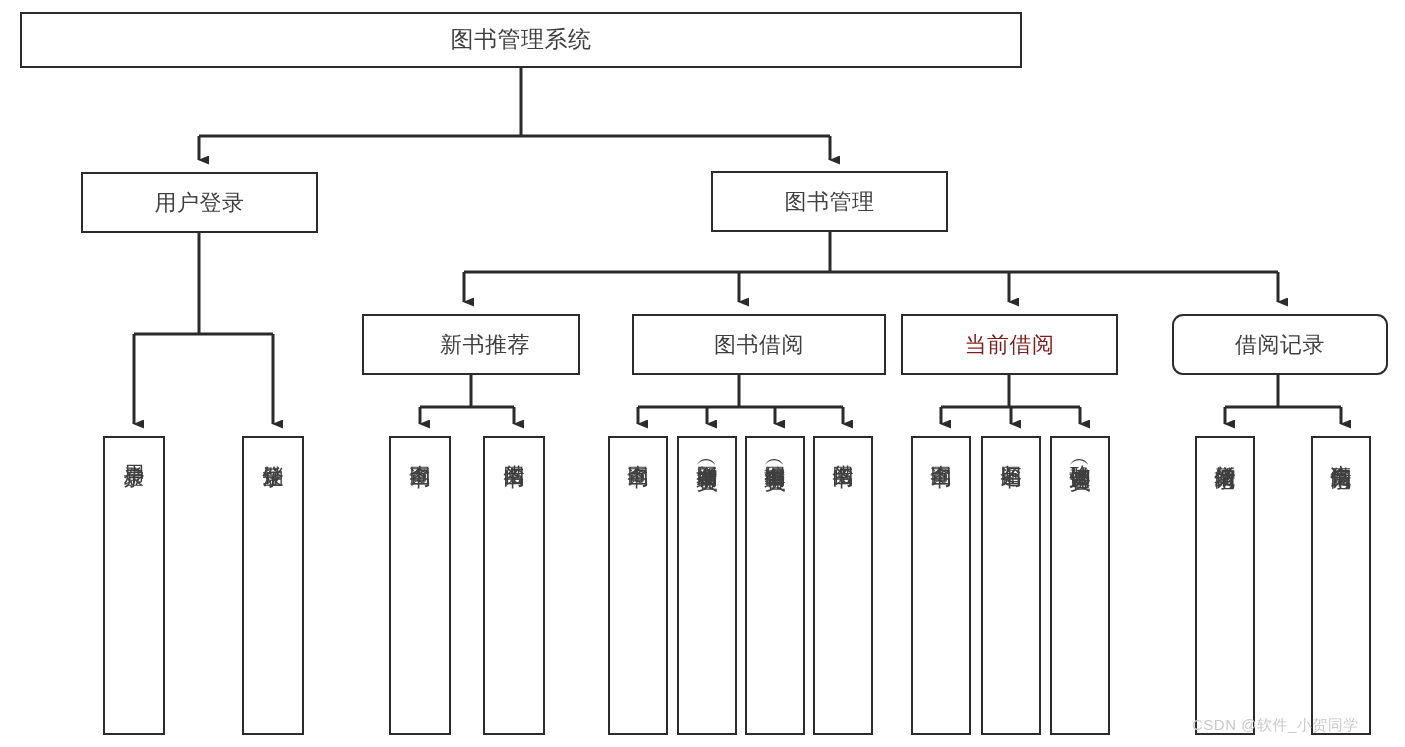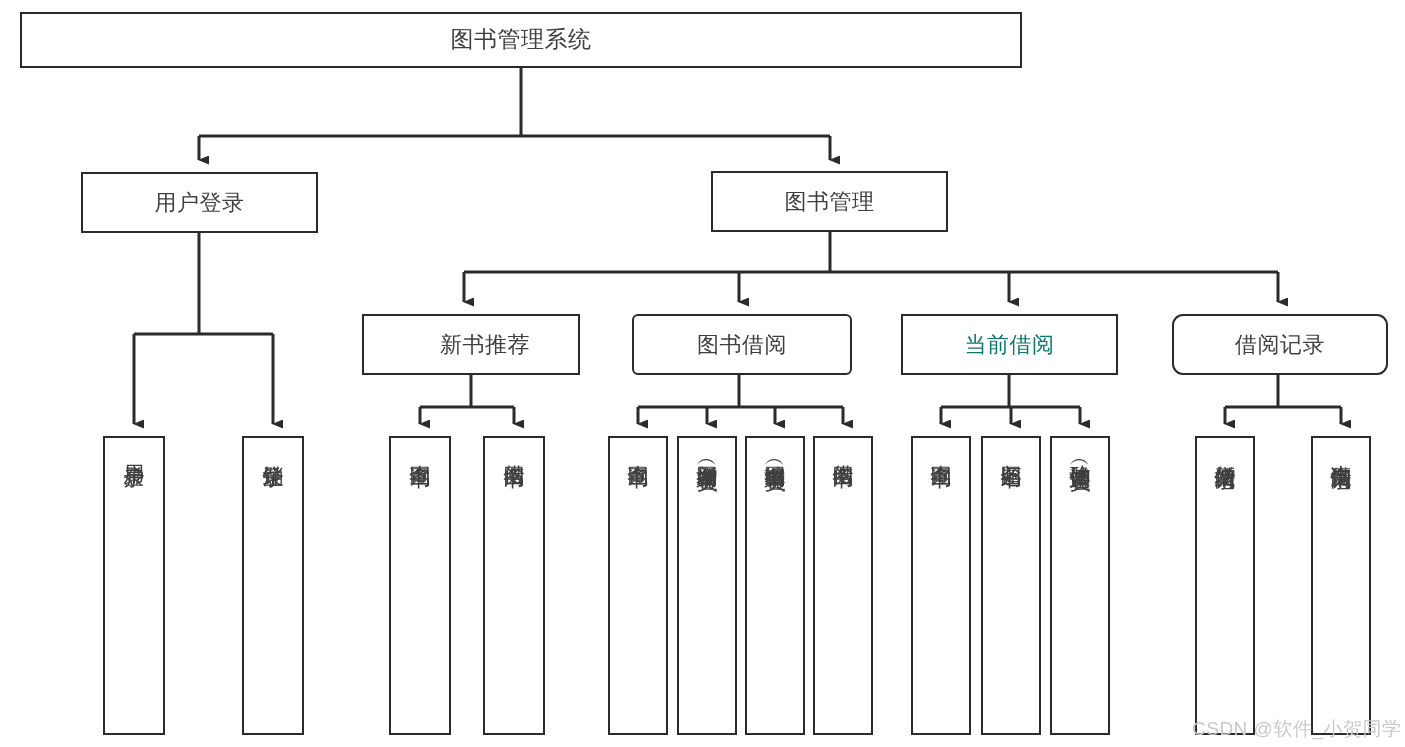--- a/index.html
+++ b/index.html
@@ -62,21 +62,21 @@
     text-orientation: upright;
     font-size: 21px;
     line-height: 1.05;
     letter-spacing: 1px;
     white-space: nowrap;
     max-height: 100%;
   }
   .watermark {
     position: absolute;
     color: #c9c9c9;
-    font-size: 19px;
+    font-size: 15px;
     white-space: nowrap;
     letter-spacing: 0.5px;
     user-select: none;
   }
 </style>
 </head>
 <body>
 
 <div id="diagram-canvas" style="background: rgb(255, 255, 255);">
 
@@ -149,25 +149,25 @@
   <div class="node horiz" style="left: 81px; top: 172px; width: 237px; height: 61px; border-color: rgb(43, 43, 43); background: rgb(255, 255, 255);">
     <span class="node-label" style="color: rgb(63, 63, 63);">用户登录</span>
   </div>
   <div class="node horiz" style="left: 711px; top: 171px; width: 237px; height: 61px; border-color: rgb(43, 43, 43); background: rgb(255, 255, 255);">
     <span class="node-label" style="color: rgb(63, 63, 63);">图书管理</span>
   </div>
 
   <div class="node horiz" style="left: 362px; top: 314px; width: 218px; height: 61px; border-color: rgb(43, 43, 43); background: rgb(255, 255, 255); padding-left: 28px;">
     <span class="node-label" style="color: rgb(63, 63, 63);">新书推荐</span>
   </div>
-  <div class="node horiz" style="left: 632px; top: 314px; width: 220px; height: 61px; border-color: rgb(43, 43, 43); background: rgb(255, 255, 255); border-radius: 6px;">
+  <div class="node horiz" style="left: 632px; top: 314px; width: 254px; height: 61px; border-color: rgb(43, 43, 43); background: rgb(255, 255, 255);">
     <span class="node-label" style="color: rgb(63, 63, 63);">图书借阅</span>
   </div>
   <div class="node horiz" style="left: 901px; top: 314px; width: 217px; height: 61px; border-color: rgb(43, 43, 43); background: rgb(255, 255, 255);">
-    <span class="node-label" style="color: #0f766e;">当前借阅</span>
+    <span class="node-label" style="color: #7f1d1d;">当前借阅</span>
   </div>
   <div class="node horiz" style="left: 1172px; top: 314px; width: 216px; height: 61px; border-color: rgb(43, 43, 43); background: rgb(255, 255, 255); border-radius: 11px;">
     <span class="node-label" style="color: rgb(63, 63, 63);">借阅记录</span>
   </div>
 
   <div class="node leaf" style="left: 103px; top: 436px; width: 62px; height: 299px; border-color: rgb(43, 43, 43); background: rgb(255, 255, 255);">
     <span class="node-label" style="color: rgb(63, 63, 63);">用户登录</span>
   </div>
   <div class="node leaf" style="left: 242px; top: 436px; width: 62px; height: 299px; border-color: rgb(43, 43, 43); background: rgb(255, 255, 255);">
     <span class="node-label" style="color: rgb(63, 63, 63);">注销登录</span>

